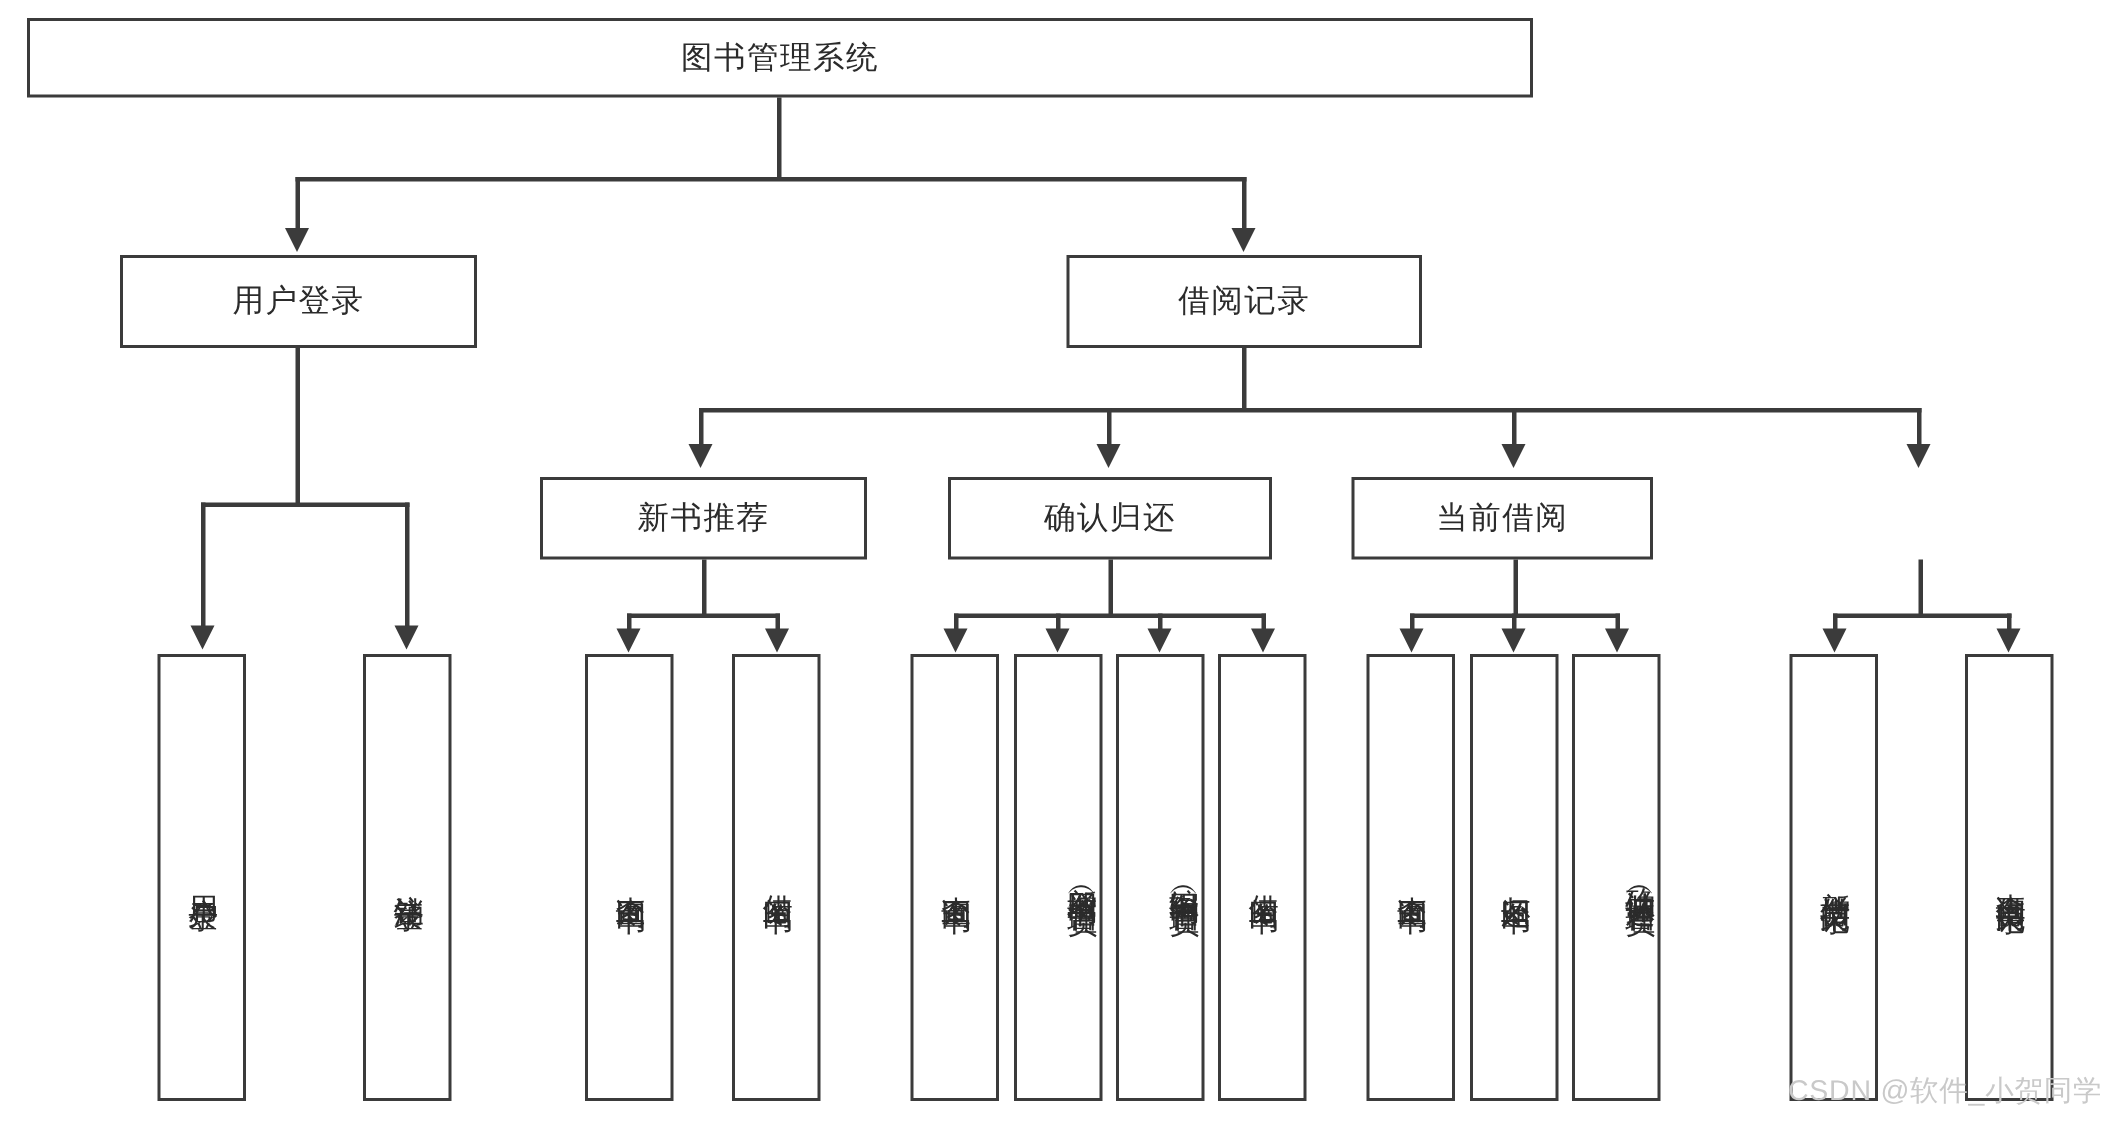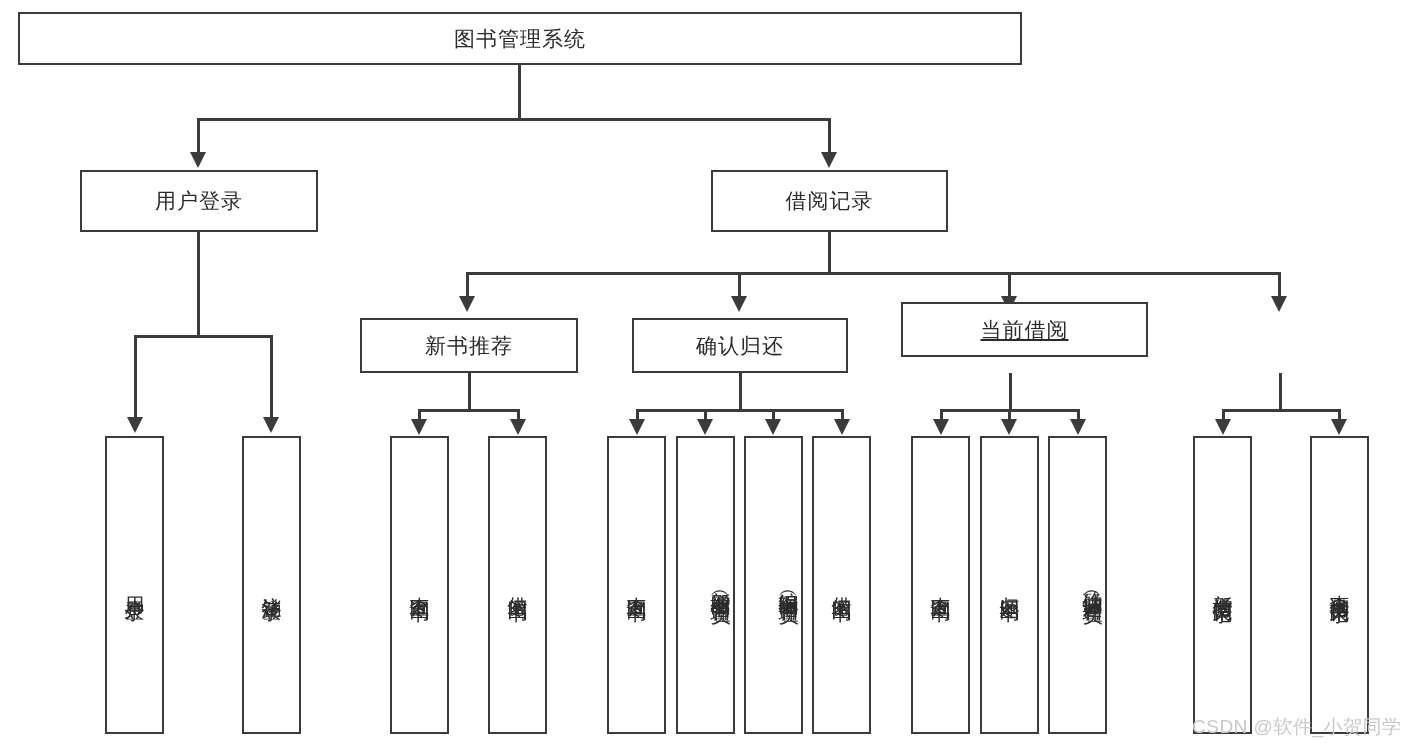--- a/index.html
+++ b/index.html
@@ -112,21 +112,21 @@
   <div class="arrow" style="left:1001px; top:296px;"></div>
   <div class="edge v" style="left:1278px; top:272px; width:3px; height:26px;"></div>
   <div class="arrow" style="left:1271px; top:296px;"></div>
 
   <div class="node horiz" style="left:360px; top:318px; width:218px; height:55px;">
     <span>新书推荐</span>
   </div>
   <div class="node horiz" style="left:632px; top:318px; width:216px; height:55px;">
     <span>确认归还</span>
   </div>
-  <div class="node horiz" style="left:901px; top:302px; width:247px; height:55px;text-decoration:underline;">
+  <div class="node horiz" style="left:901px; top:318px; width:201px; height:55px;">
     <span>当前借阅</span>
   </div>
 
   <div class="edge v" style="left:468px; top:373px; width:3px; height:38px;"></div>
   <div class="edge h" style="left:418px; top:409px; width:102px; height:3px;"></div>
   <div class="edge v" style="left:418px; top:409px; width:3px; height:12px;"></div>
   <div class="arrow" style="left:411px; top:419px;"></div>
   <div class="edge v" style="left:517px; top:409px; width:3px; height:12px;"></div>
   <div class="arrow" style="left:510px; top:419px;"></div>
 

